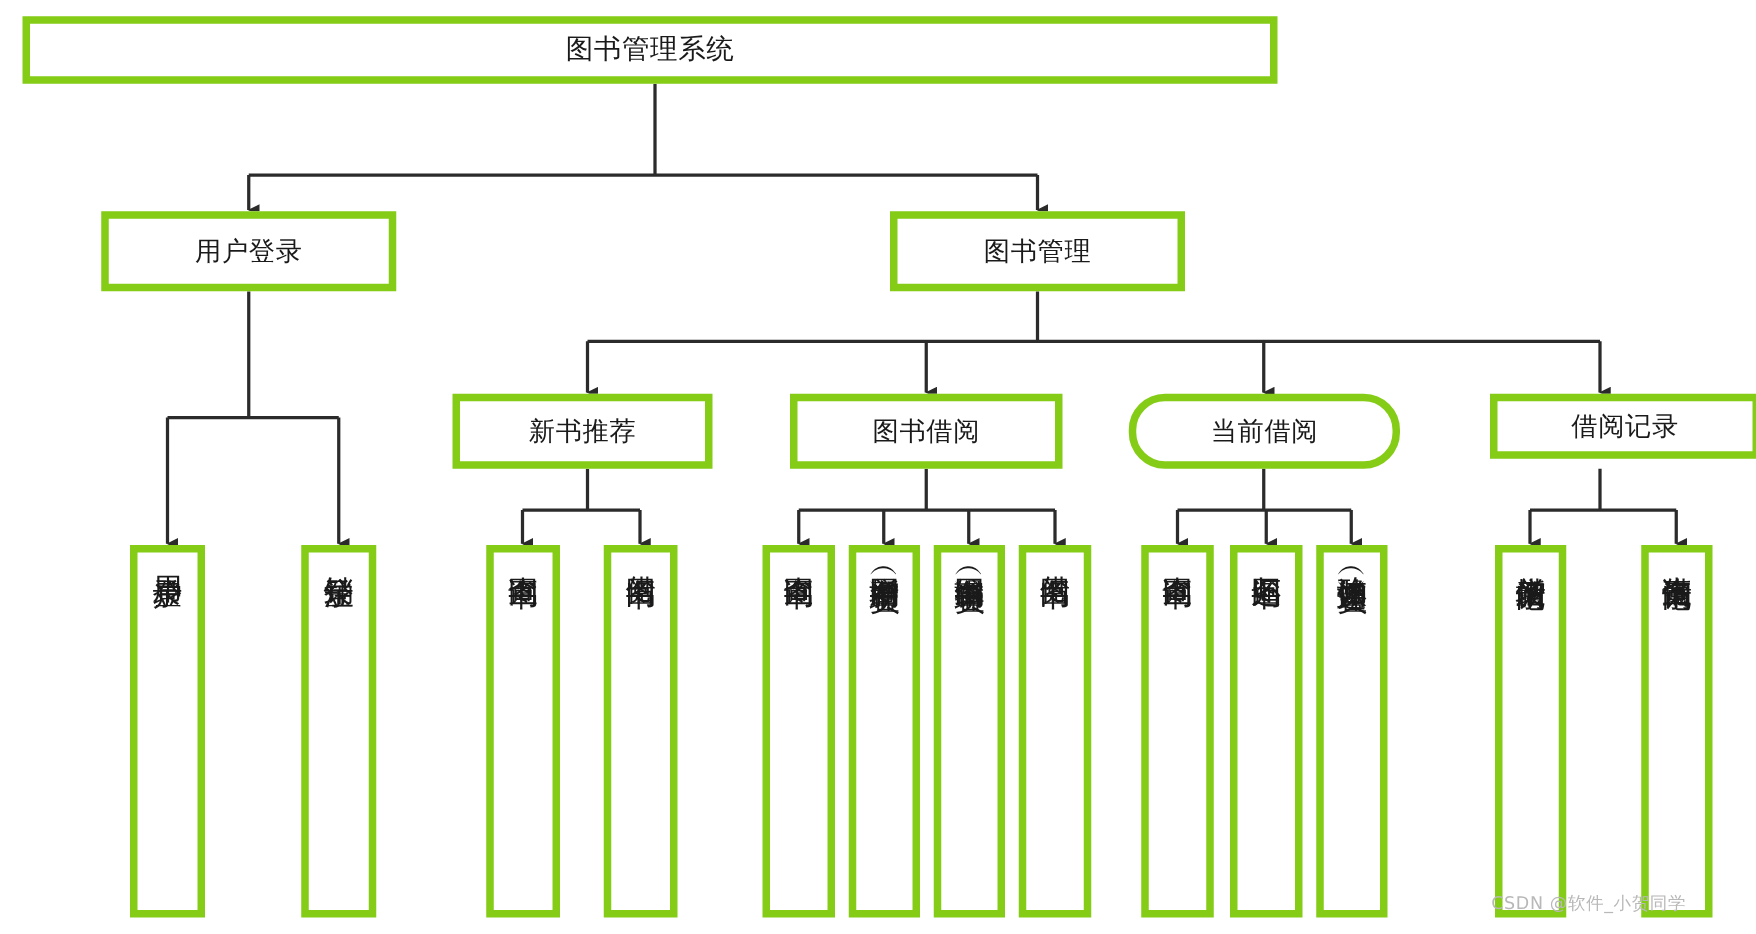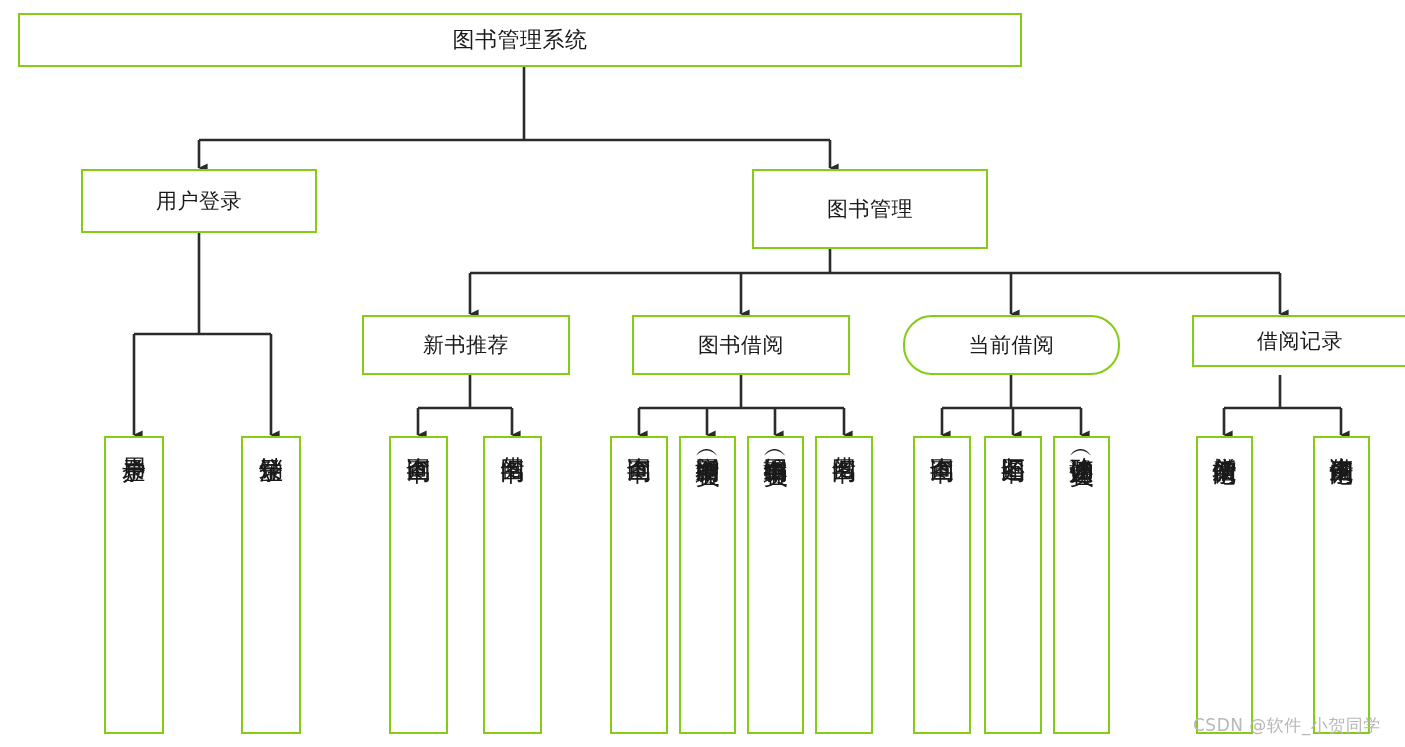--- a/index.html
+++ b/index.html
@@ -22,21 +22,21 @@
   svg.diagram-canvas {
     position: absolute;
     left: 0;
     top: 0;
     width: 1405px;
     height: 747px;
   }
   .node-box {
     position: absolute;
     box-sizing: border-box;
-    border: 2px solid #84cc16;
+    border: 6px solid #84cc16;
     background: #ffffff;
     display: flex;
     align-items: center;
     justify-content: center;
   }
   .node-label {
     font-family: "DejaVu Sans", "Liberation Sans", sans-serif;
     color: #1a1a1a;
     line-height: 1.0;
     text-align: center;
@@ -60,21 +60,21 @@
     font-size: 24px;
     letter-spacing: 1px;
     line-height: 1.0;
     white-space: nowrap;
   }
   .watermark {
     position: absolute;
     left: 1193px;
     top: 714px;
     font-family: "DejaVu Sans", "Liberation Sans", sans-serif;
-    font-size: 17px;
+    font-size: 14px;
     color: #b8b8b8;
     white-space: nowrap;
     letter-spacing: 0.5px;
   }
 </style>
 </head>
 <body>
 
 <div id="diagram-root">
 
@@ -135,21 +135,21 @@
       </g>
   </svg>
 
   <div id="nodes-layer">
       <div class="node-box horizontal root" style="left: 18px; top: 13px; width: 1004px; height: 54px;">
         <span class="node-label">图书管理系统</span>
       </div>
       <div class="node-box horizontal" style="left: 81px; top: 169px; width: 236px; height: 64px;">
         <span class="node-label">用户登录</span>
       </div>
-      <div class="node-box horizontal" style="left: 752px; top: 169px; width: 236px; height: 80px;">
+      <div class="node-box horizontal" style="left: 712px; top: 169px; width: 236px; height: 64px;">
         <span class="node-label">图书管理</span>
       </div>
       <div class="node-box horizontal" style="left: 362px; top: 315px; width: 208px; height: 60px;">
         <span class="node-label">新书推荐</span>
       </div>
       <div class="node-box horizontal" style="left: 632px; top: 315px; width: 218px; height: 60px; justify-content: center;">
         <span class="node-label">图书借阅</span>
       </div>
       <div class="node-box horizontal" style="left: 903px; top: 315px; width: 217px; height: 60px; border-radius: 29px;">
         <span class="node-label">当前借阅</span>

